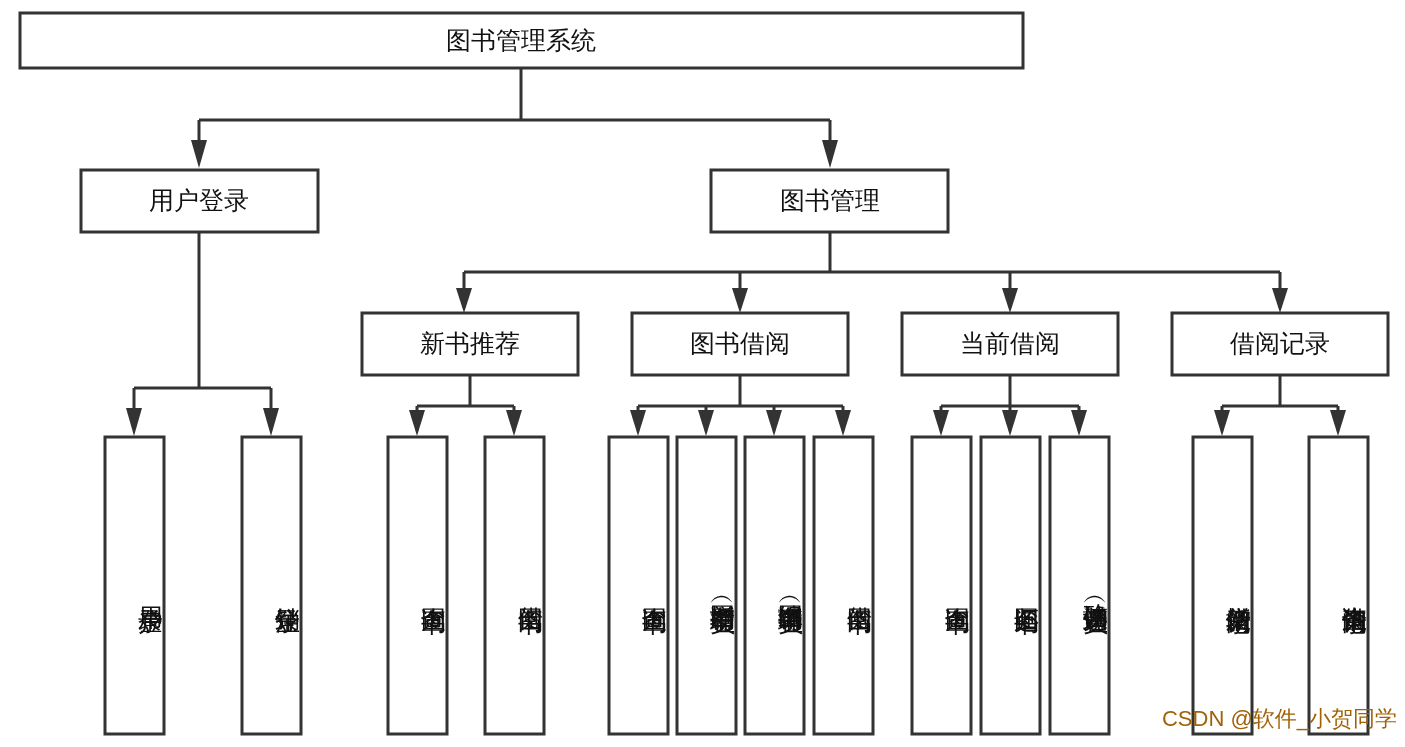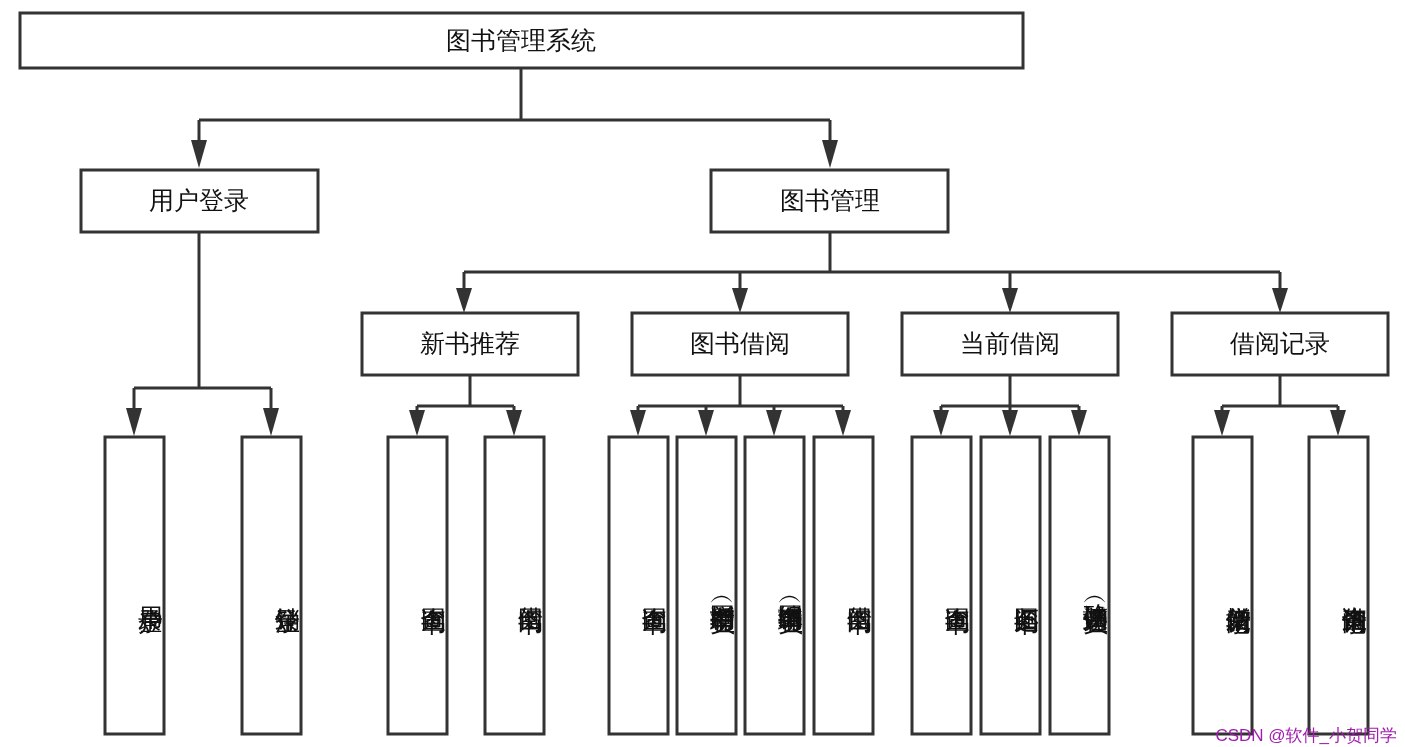--- a/index.html
+++ b/index.html
@@ -58,24 +58,24 @@
     stroke-width: 3;
     fill: none;
   }
   .arrow-head {
     fill: #333333;
     stroke: none;
   }
   .watermark {
     position: absolute;
     right: 8px;
-    bottom: 0;
+    bottom: 13px;
     font-family: "Liberation Sans", "DejaVu Sans", sans-serif;
-    font-size: 17px;
-    color: #a21caf;
+    font-size: 22px;
+    color: #a16207;
     white-space: nowrap;
     pointer-events: none;
   }
 </style>
 </head>
 <body>
 
 <svg id="diagram" viewBox="0 0 1405 747" xmlns="http://www.w3.org/2000/svg">
 
   <g>

